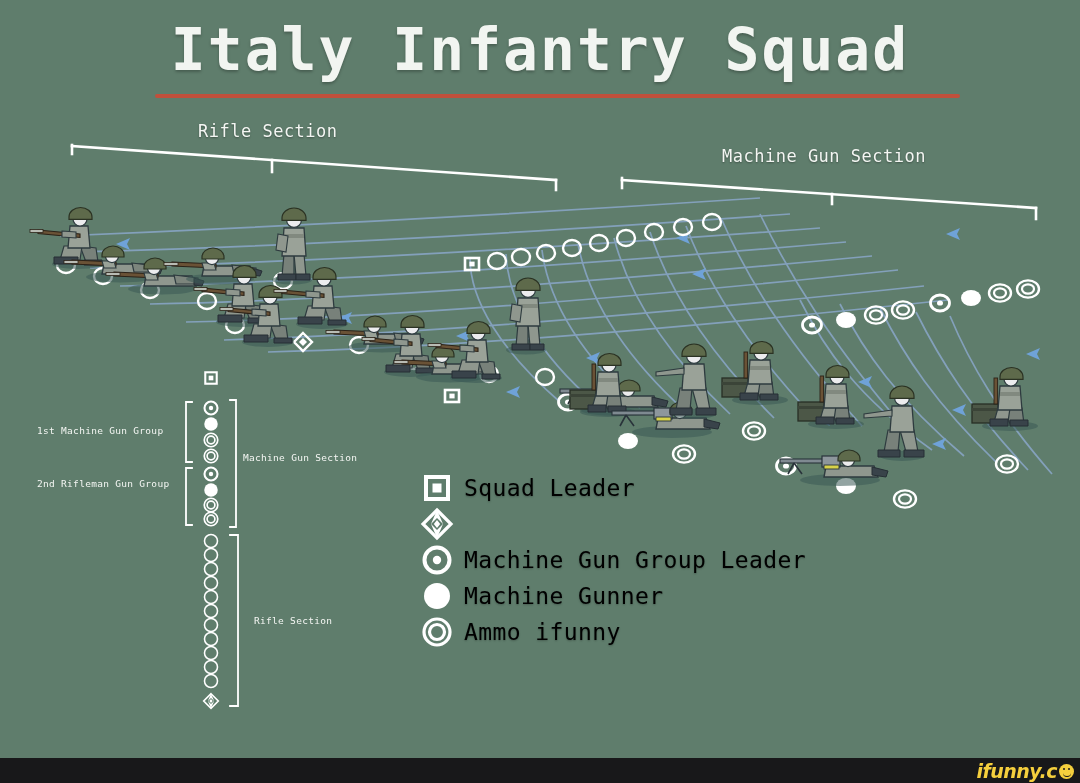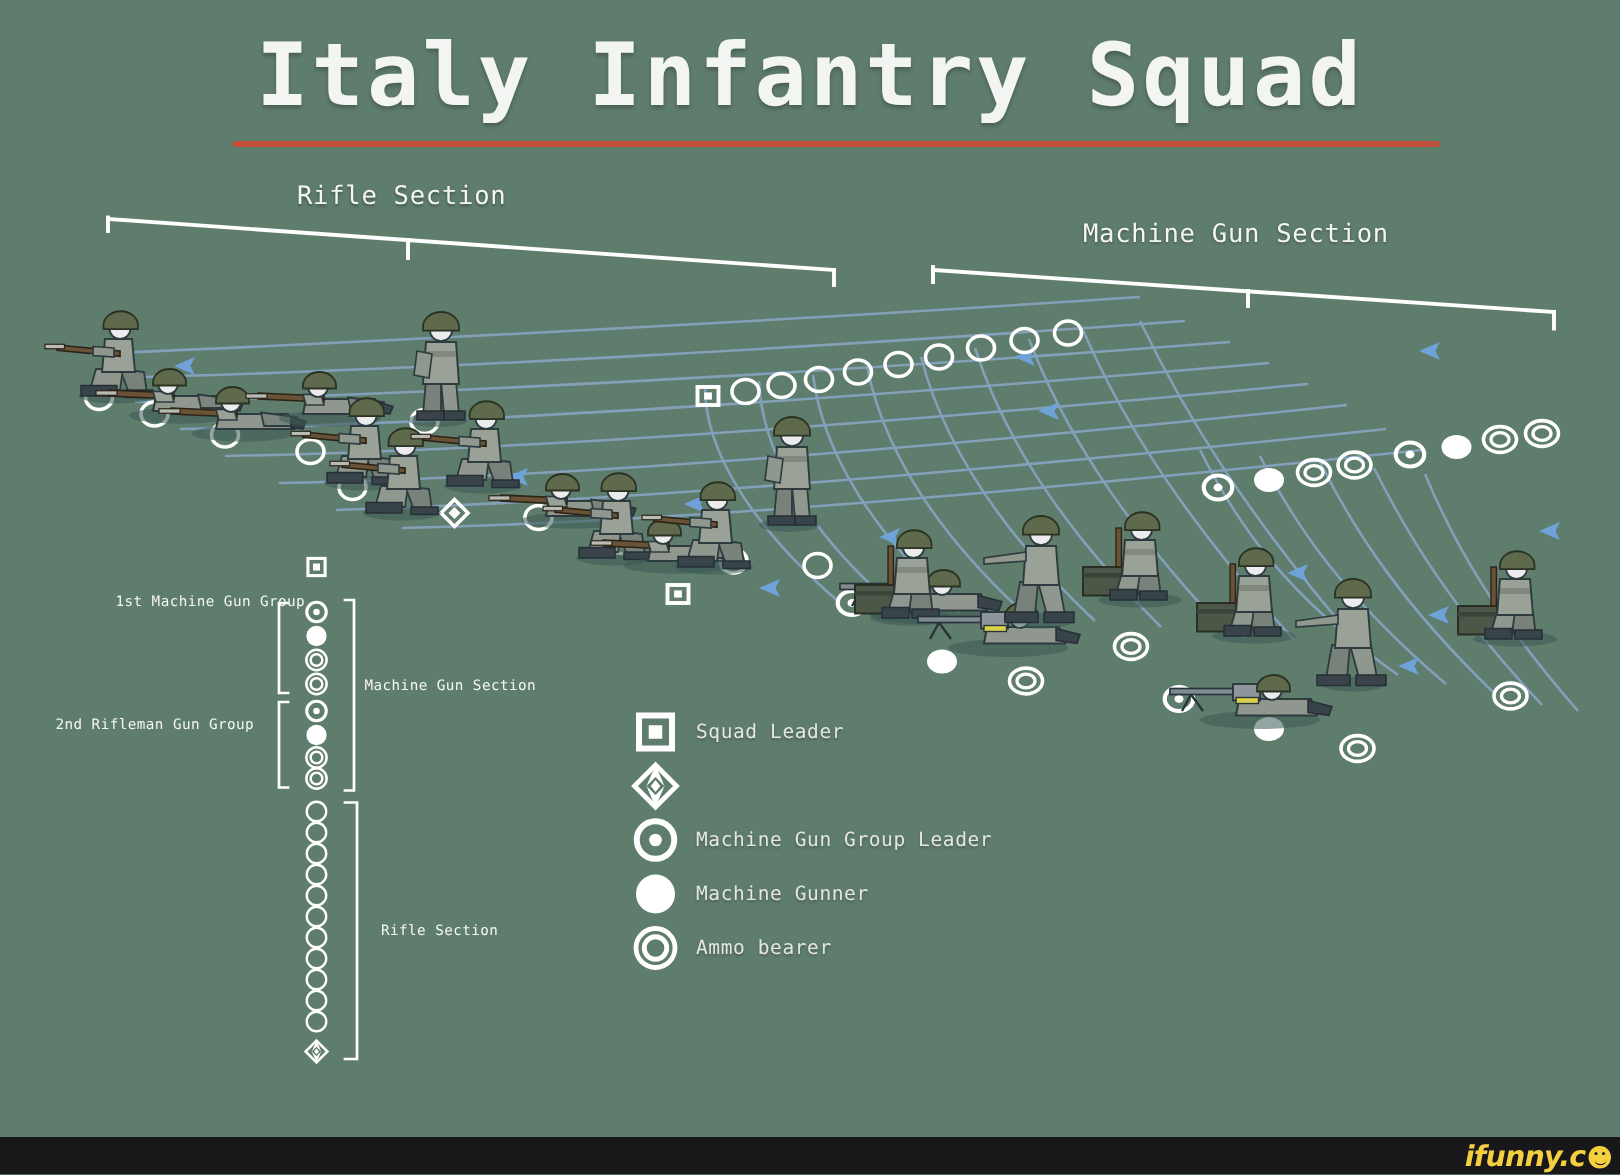--- a/index.html
+++ b/index.html
@@ -38,38 +38,38 @@
   }
   #lbl-rifle{left:198px;top:121px;}
   #lbl-mg{left:722px;top:146px;}
 
   
   .org-label{
     position:absolute;color:#f4f6f3;
     font-family:"DejaVu Sans Mono", monospace;
     font-size:9.5px;letter-spacing:.3px;white-space:nowrap;
   }
-  #org-mg1{left:37px;top:396px;margin-left:40px;}
+  #org-mg1{left:37px;top:425px;}
   #org-mg2{left:37px;top:478px;}
   #org-mgsec{left:243px;top:452px;}
   #org-rifsec{left:254px;top:615px;}
 
   
   #legend{position:absolute;left:418px;top:470px;}
   .legend-row{
     display:flex;align-items:center;height:36px;
   }
   .legend-sym{
     width:38px;height:36px;display:flex;align-items:center;justify-content:center;
     flex:0 0 38px;
   }
   .legend-text{
-    color:#e5e5e5;
+    color:#000000;
     font-family:"DejaVu Sans Mono", monospace;
-    font-size:13px;letter-spacing:.4px;white-space:nowrap;
+    font-size:23px;letter-spacing:.4px;white-space:nowrap;
     margin-left:8px;
     text-shadow:0 1px 2px rgba(0,0,0,.25);
   }
 
   
   #bottombar{
     position:absolute;left:0;top:758px;width:1080px;height:25px;
     background:#18181a;
   }
   #wm{
@@ -504,21 +504,21 @@
           </svg>
       </span>
       <span class="legend-text">Machine Gunner</span>
     </div>
     <div class="legend-row">
       <span class="legend-sym">
         <svg width="34" height="34" viewBox="-17 -17 34 34">
             <use href="#sym-ammo"></use>
           </svg>
       </span>
-      <span class="legend-text">Ammo bearer</span>
+      <span class="legend-text">Ammo ifunny</span>
     </div>
   </div>
 
   <div id="bottombar"></div>
   <div id="wm">
     <span>ifunny.c</span>
     <span class="smiley"></span>
   </div>
 
 </div>

